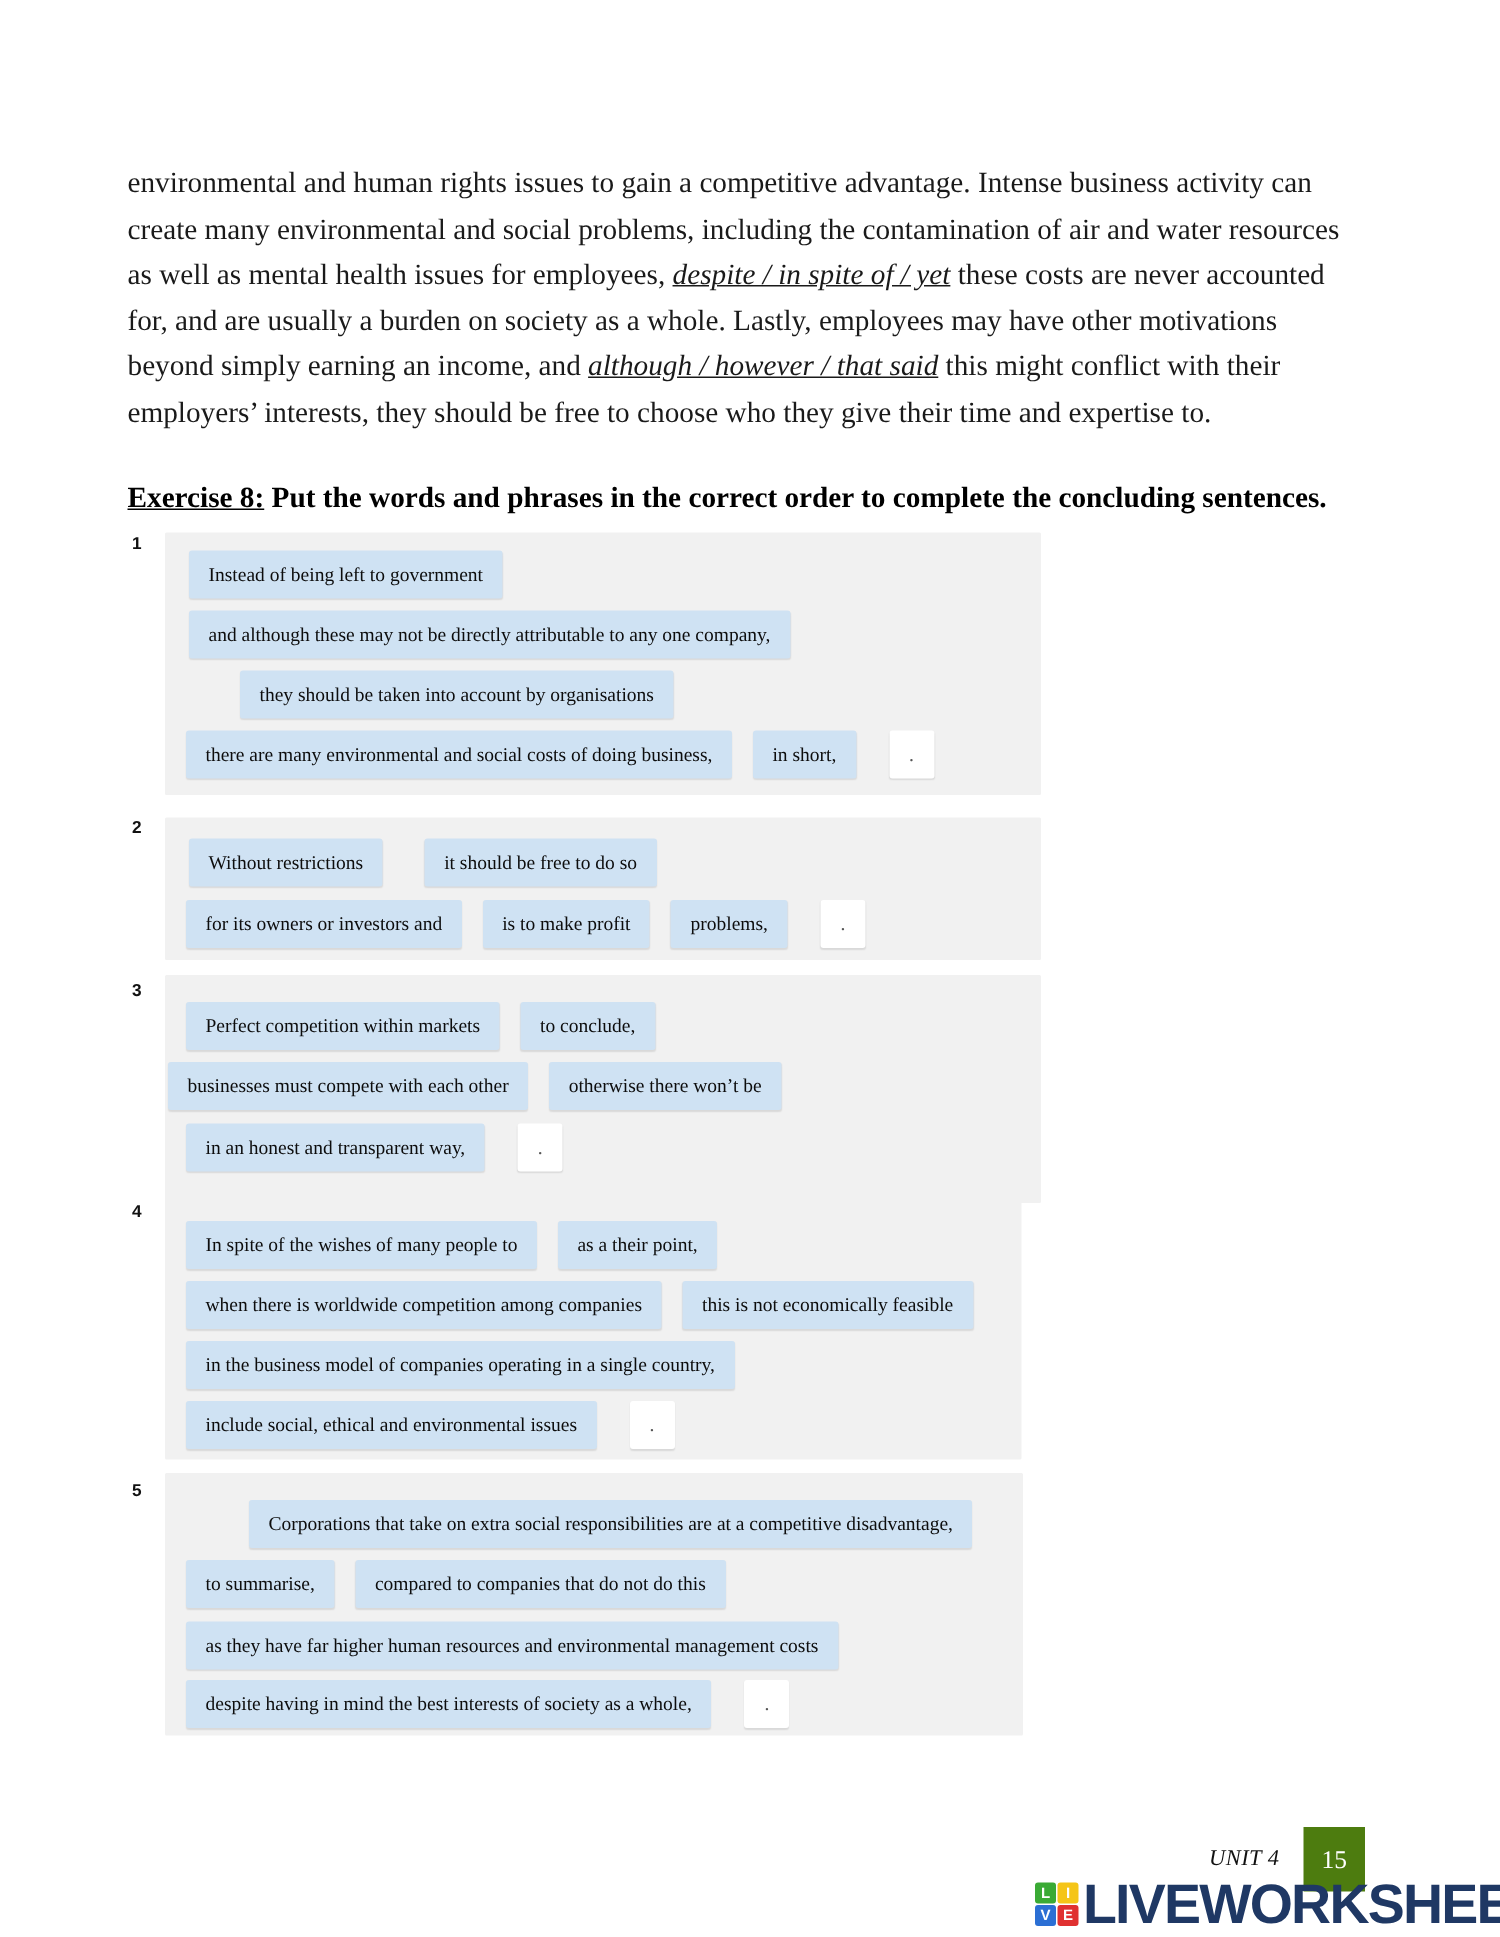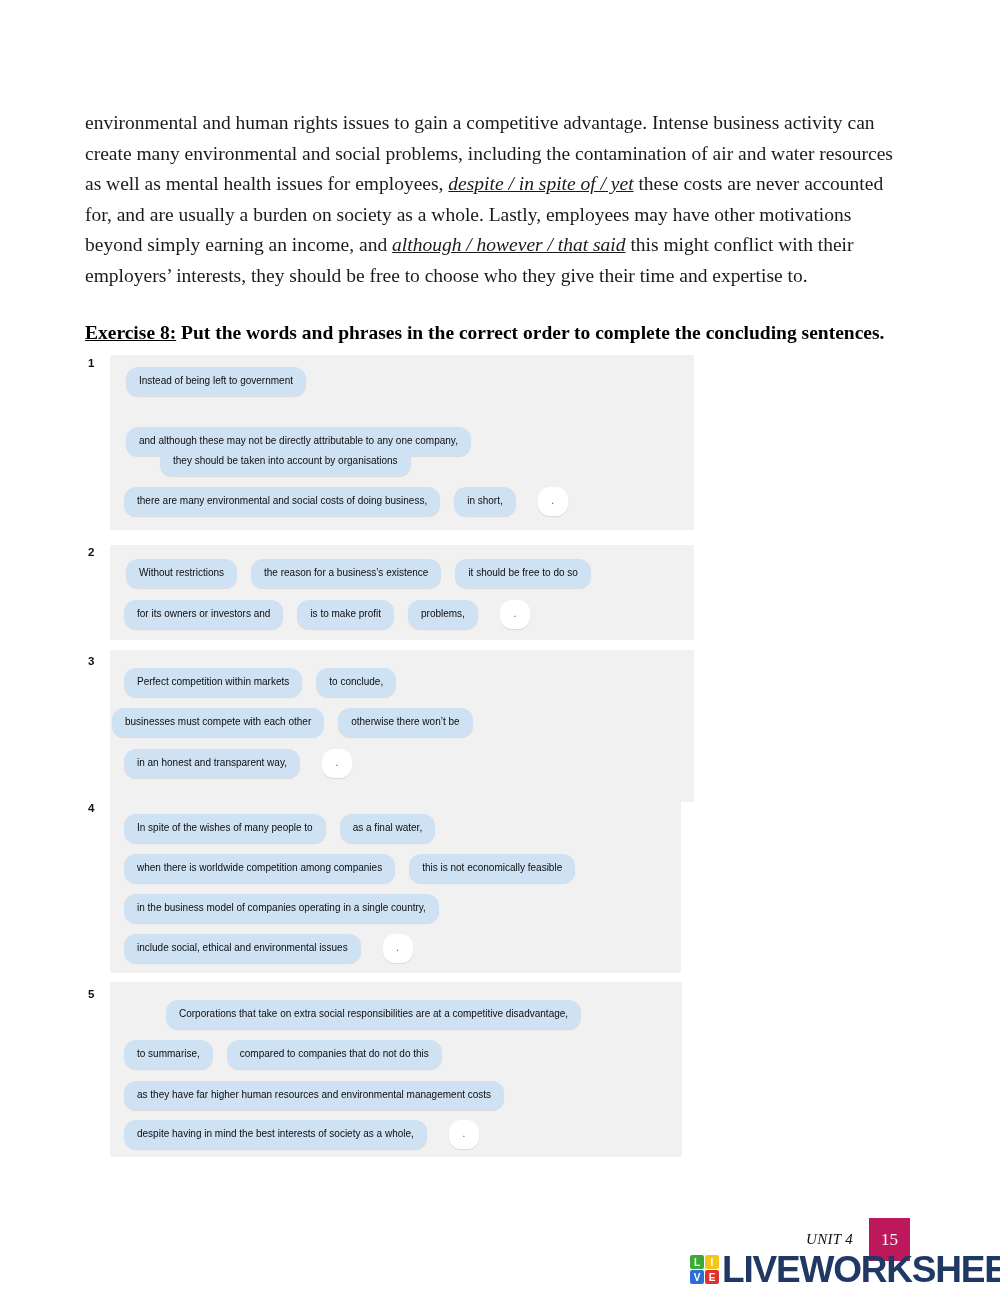--- a/index.html
+++ b/index.html
@@ -64,25 +64,25 @@
     letter-spacing: 0px;
   }
   .row {
     position: absolute;
     display: flex;
     align-items: center;
   }
   .chip {
     background: #cfe2f3;
     color: #0d0d0d;
-    font-family: Liberation Sans, sans-serif;
-    font-size: 10px;
+    font-family: Liberation Serif, serif;
+    font-size: 13px;
     line-height: 1;
     padding: 9px 13px 10px 13px;
-    border-radius: 12px;
+    border-radius: 2px;
     white-space: nowrap;
     box-shadow: 0 1px 1px rgba(0,0,0,0.10);
   }
   .chip.blank {
     background: #ffffff;
     color: #555;
     min-width: 30px;
     text-align: center;
     padding-left: 10px;
     padding-right: 10px;
@@ -100,21 +100,21 @@
     font-size: 15px;
     color: #111;
     letter-spacing: 0.3px;
   }
   .page-badge {
     position: absolute;
     left: 869px;
     top: 1218px;
     width: 41px;
     height: 43px;
-    background: #be185d;
+    background: #4d7c0f;
     color: #ffffff;
     font-family: "Liberation Serif", serif;
     font-size: 17px;
     display: flex;
     align-items: center;
     justify-content: center;
   }
   .lw-logo {
     position: absolute;
     left: 690px;
@@ -158,40 +158,39 @@
 <div class="exercise-heading">
   <span class="ex-label">Exercise 8:</span><span> Put the words and phrases in the correct order to complete the concluding sentences.</span>
 </div>
 
 <div id="blocks-root">
     <div class="ex-num" style="top: 357px; left: 88px;">1</div>
     <div class="ex-block" style="top: 355px; left: 110px; width: 584px; height: 175px;">
       <div class="row" style="top: 12px; left: 16px;">
         <div class="chip">Instead of being left to government</div>
       </div>
-      <div class="row" style="top: 52px; left: 16px; margin-top: 20px;">
+      <div class="row" style="top: 52px; left: 16px;">
         <div class="chip">and although these may not be directly attributable to any one company,</div>
       </div>
       <div class="row" style="top: 92px; left: 14px; padding-left: 36px;">
         <div class="chip">they should be taken into account by organisations</div>
       </div>
       <div class="row" style="top: 132px; left: 14px;">
         <div class="chip">there are many environmental and social costs of doing business,</div>
         <div class="gapspace"></div>
         <div class="chip">in short,</div>
         <div class="gapspace wide"></div>
         <div class="chip blank">.</div>
       </div>
     </div>
     <div class="ex-num" style="top: 546px; left: 88px;">2</div>
     <div class="ex-block" style="top: 545px; left: 110px; width: 584px; height: 95px;">
       <div class="row" style="top: 14px; left: 16px;">
         <div class="chip">Without restrictions</div>
         <div class="gapspace"></div>
-        <div class="chip">the reason for a business’s existence</div>
         <div class="gapspace"></div>
         <div class="chip">it should be free to do so</div>
       </div>
       <div class="row" style="top: 55px; left: 14px;">
         <div class="chip">for its owners or investors and</div>
         <div class="gapspace"></div>
         <div class="chip">is to make profit</div>
         <div class="gapspace"></div>
         <div class="chip">problems,</div>
         <div class="gapspace wide"></div>
@@ -214,21 +213,21 @@
         <div class="chip">in an honest and transparent way,</div>
         <div class="gapspace wide"></div>
         <div class="chip blank">.</div>
       </div>
     </div>
     <div class="ex-num" style="top: 802px; left: 88px;">4</div>
     <div class="ex-block" style="top: 798px; left: 110px; width: 571px; height: 175px;">
       <div class="row" style="top: 16px; left: 14px;">
         <div class="chip">In spite of the wishes of many people to</div>
         <div class="gapspace"></div>
-        <div class="chip">as a final water,</div>
+        <div class="chip">as a their point,</div>
       </div>
       <div class="row" style="top: 56px; left: 14px;">
         <div class="chip">when there is worldwide competition among companies</div>
         <div class="gapspace"></div>
         <div class="chip">this is not economically feasible</div>
       </div>
       <div class="row" style="top: 96px; left: 14px;">
         <div class="chip">in the business model of companies operating in a single country,</div>
       </div>
       <div class="row" style="top: 136px; left: 14px;">

